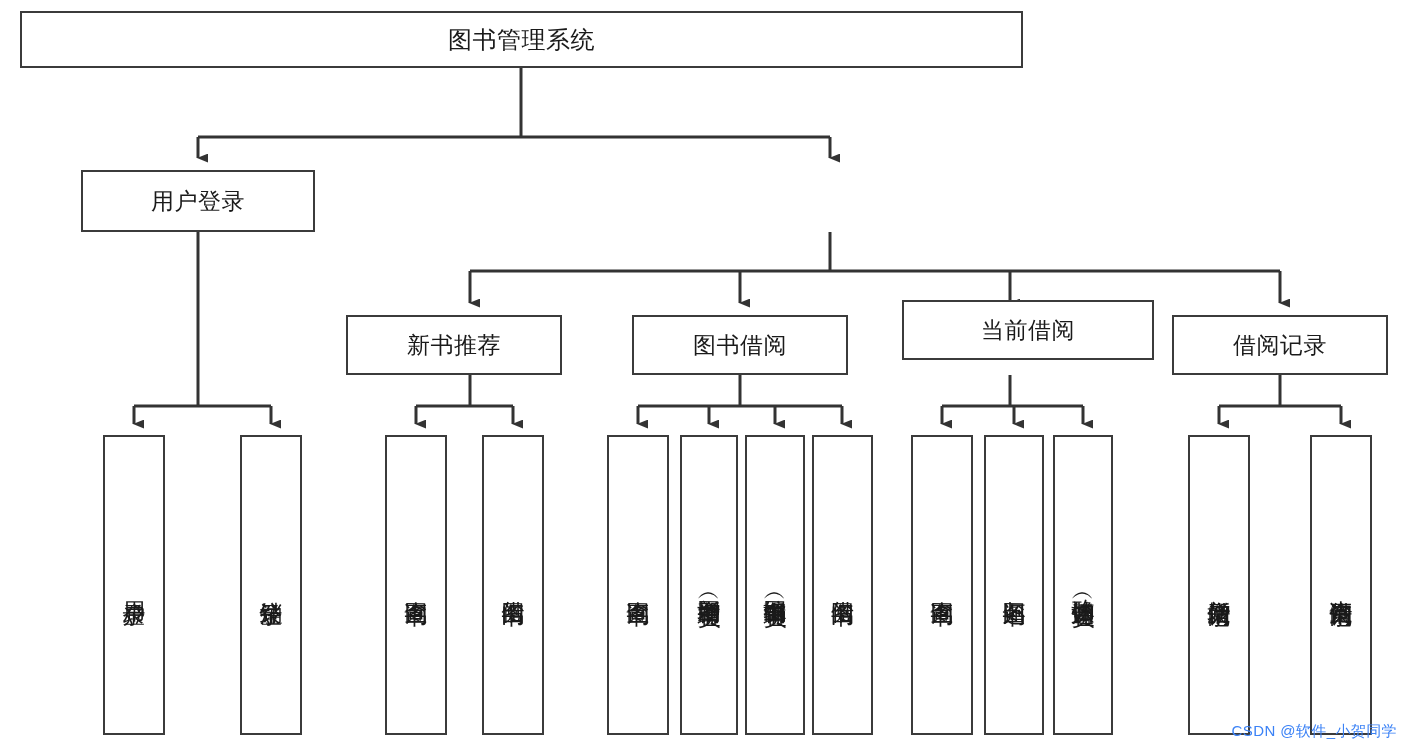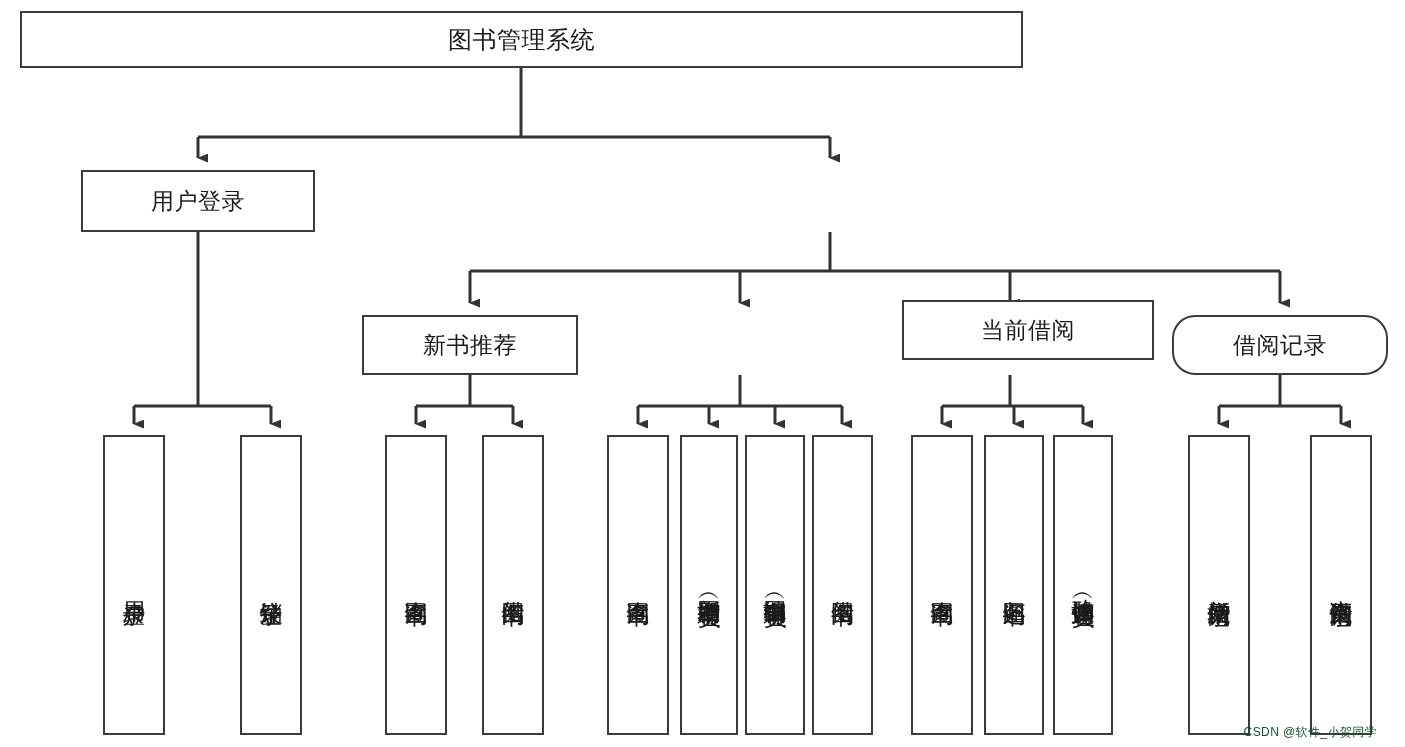--- a/index.html
+++ b/index.html
@@ -62,24 +62,24 @@
     line-height: 1.08;
     letter-spacing: 1px;
     white-space: nowrap;
     max-height: 272px;
   }
   .node.vertical.tall-label .node-label {
     max-height: 286px;
   }
   #watermark {
     position: absolute;
-    right: 28px;
+    right: 8px;
     bottom: 6px;
-    font-size: 12px;
-    color: #14532d;
+    font-size: 15px;
+    color: #3b82f6;
     white-space: nowrap;
     letter-spacing: 0.4px;
   }
 </style>
 </head>
 <body>
 
 <div id="diagram-root">
 
   <svg id="connector-layer" viewBox="0 0 1405 747" width="1405" height="747" xmlns="http://www.w3.org/2000/svg">
@@ -134,27 +134,30 @@
   </svg>
 
   <div class="node root horizontal" style="left:20px; top:11px; width:1003px; height:57px;">
     <span class="node-label">图书管理系统</span>
   </div>
 
   <div class="node horizontal" style="left:81px; top:170px; width:234px; height:62px;">
     <span class="node-label">用户登录</span>
   </div>
 
-  <div class="node horizontal" style="left:362px; top:315px; width:216px; height:60px;">
+  <div class="node horizontal" style="left:346px; top:315px; width:216px; height:60px;">
     <span class="node-label">新书推荐</span>
+  </div>
+  <div class="node horizontal" style="left:632px; top:315px; width:216px; height:60px;">
+    <span class="node-label">图书借阅</span>
   </div>
   <div class="node horizontal" style="left:902px; top:300px; width:252px; height:60px;">
     <span class="node-label">当前借阅</span>
   </div>
-  <div class="node horizontal" style="left:1172px; top:315px; width:216px; height:60px;border-radius:23px;">
+  <div class="node horizontal" style="left:1172px; top:315px; width:216px; height:60px;">
     <span class="node-label">借阅记录</span>
   </div>
 
   <div class="node vertical" style="left:103px; top:435px; width:62px; height:300px;">
     <span class="node-label">用户登录</span>
   </div>
   <div class="node vertical" style="left:240px; top:435px; width:62px; height:300px;">
     <span class="node-label">注销登录</span>
   </div>
 

